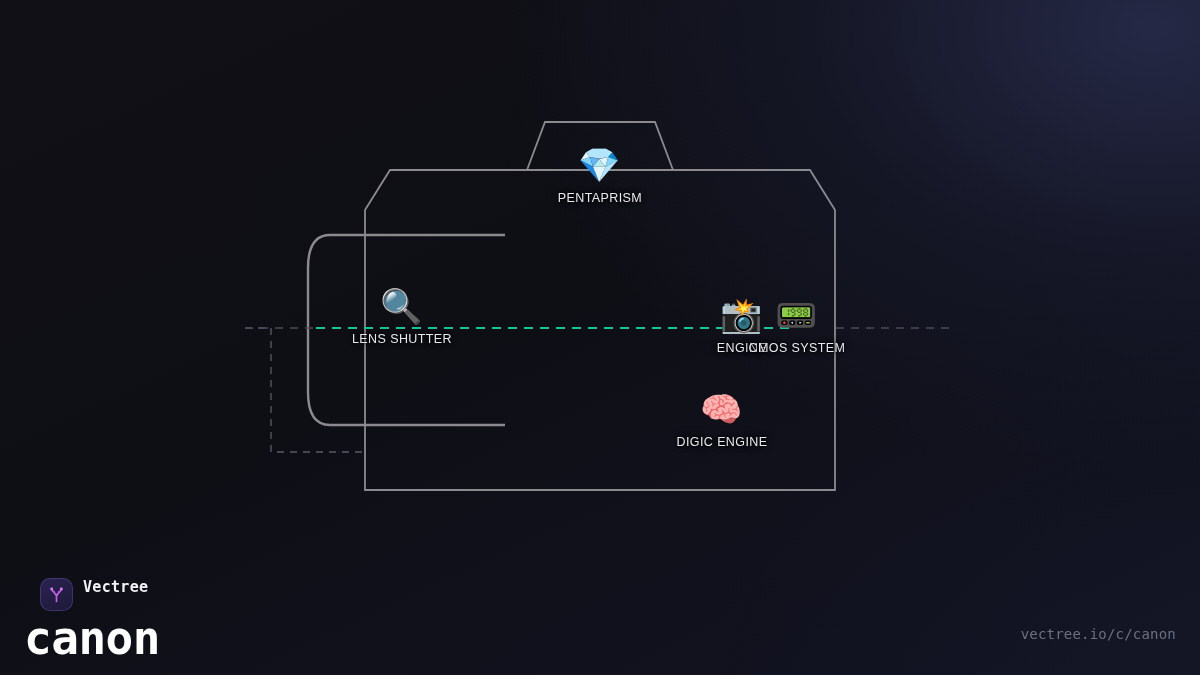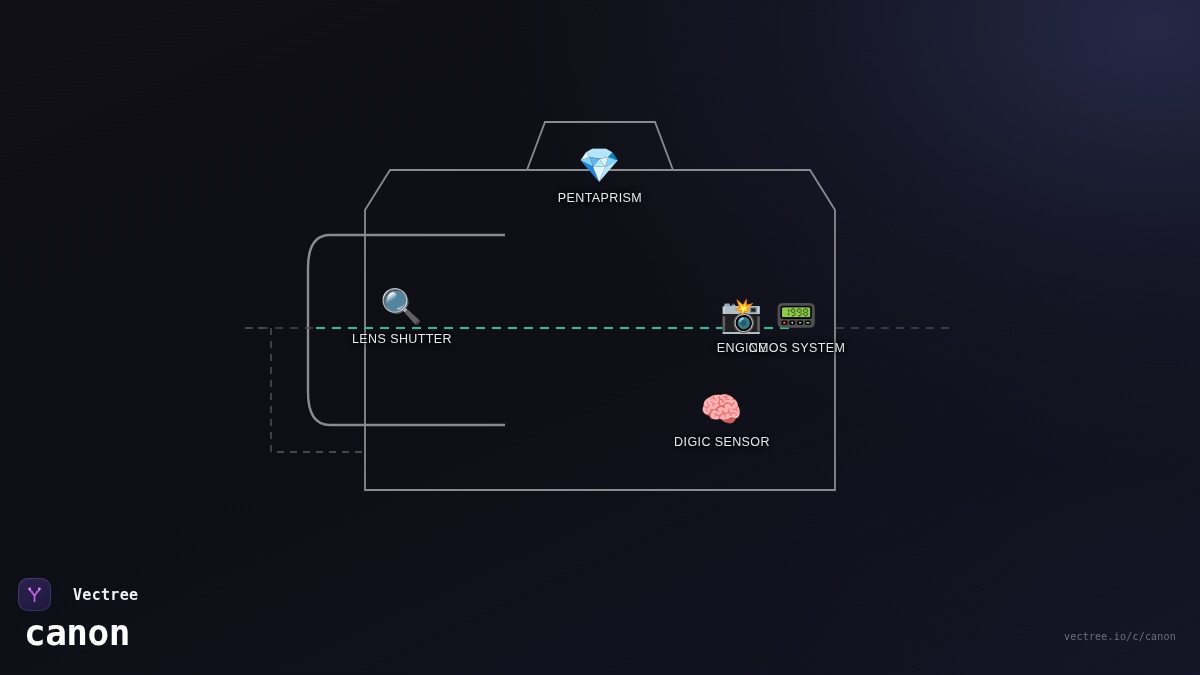--- a/index.html
+++ b/index.html
@@ -63,25 +63,25 @@
 
   
   #footer {
     position: absolute;
     left: 0; right: 0; bottom: 0;
     height: 120px;
     pointer-events: none;
   }
   #brand-row {
     position: absolute;
-    left: 18px;
+    left: 40px;
     top: 23px;
     display: flex;
-    align-items: center;
-    gap: 22px;
+    align-items: flex-start;
+    gap: 10px;
   }
   #brand-logo {
     width: 33px;
     height: 33px;
     border-radius: 10px;
     background: linear-gradient(150deg, #2b2350 0%, #241d44 55%, #1d1838 100%);
     box-shadow: inset 0 0 0 1px rgba(140,110,220,0.28);
     display: flex;
     align-items: center;
     justify-content: center;
@@ -91,32 +91,32 @@
     font-size: 15px;
     font-weight: bold;
     color: #f2f2f6;
     letter-spacing: 0.3px;
   }
   #page-title {
     position: absolute;
     left: 24px;
     top: 60px;
     font-family: "DejaVu Sans Mono", monospace;
-    font-size: 36px;
+    font-size: 46px;
     font-weight: bold;
     color: #ffffff;
     letter-spacing: -0.5px;
     line-height: 1;
   }
   #footer-url {
     position: absolute;
     right: 24px;
     bottom: 33px;
     font-family: "DejaVu Sans Mono", monospace;
-    font-size: 10px;
+    font-size: 14px;
     color: #6d7080;
     letter-spacing: 0.2px;
   }
 </style>
 </head>
 <body>
 
 <div id="stage">
 
   <svg id="diagram" viewBox="0 0 1200 675">
@@ -151,21 +151,21 @@
     <div class="node-label">ENGINE</div>
   </div>
 
   <div class="node" style="left:797px; top:325px;">
     <div class="node-icon">📟</div>
     <div class="node-label">CMOS SYSTEM</div>
   </div>
 
   <div class="node" style="left:722px; top:419px;">
     <div class="node-icon">🧠</div>
-    <div class="node-label">DIGIC SENSOR</div>
+    <div class="node-label">DIGIC ENGINE</div>
   </div>
 
   <div id="footer">
 
     <div id="brand-row">
       <div id="brand-logo">
         <svg width="21" height="21" viewBox="0 0 24 24" aria-hidden="true">
           <g stroke="#c662ee" stroke-width="1.9" fill="none" stroke-linecap="round">
             <path d="M12 20 L12 13"></path>
             <path d="M12 13 L6.5 6.5"></path>

